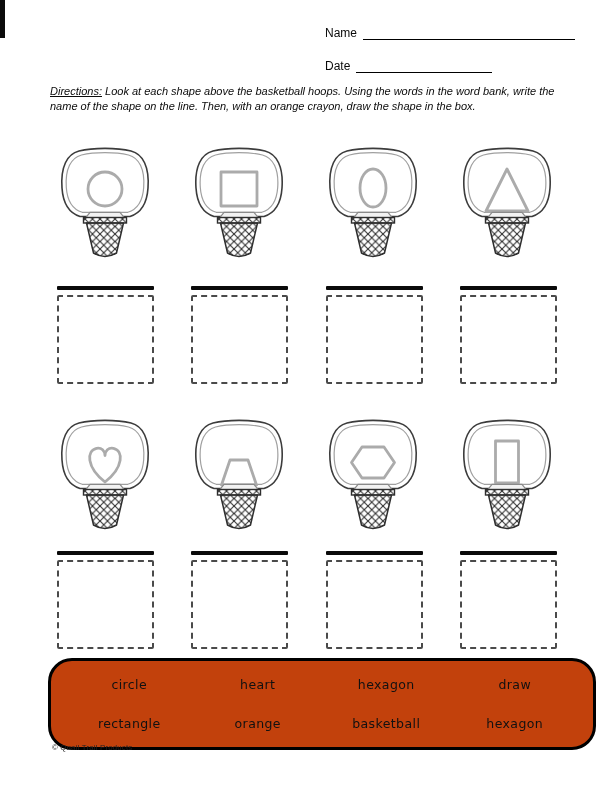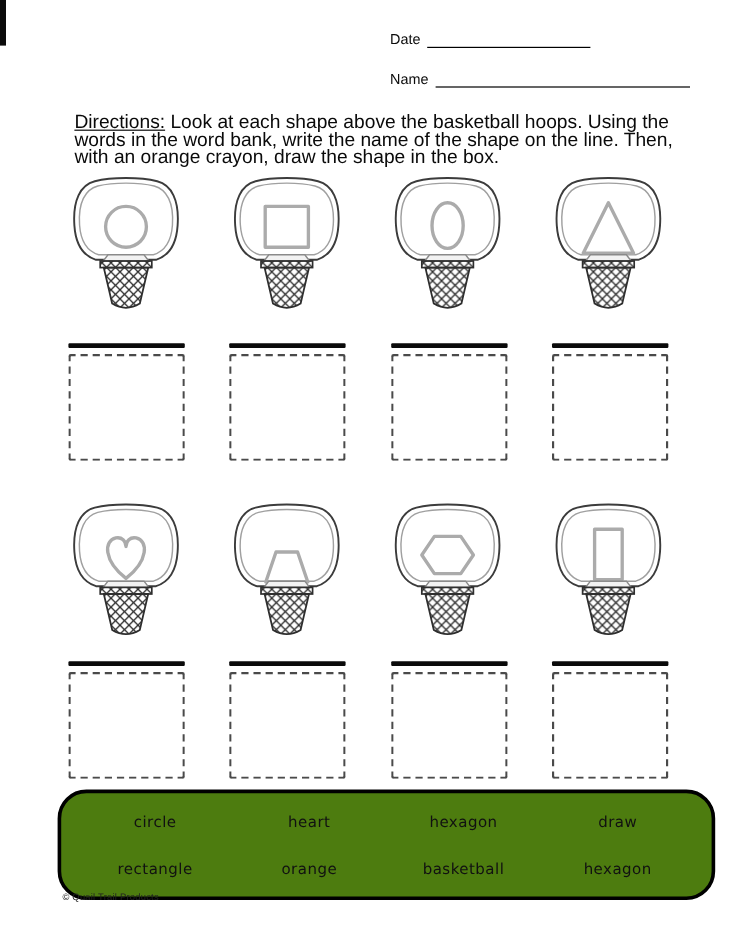--- a/index.html
+++ b/index.html
@@ -23,22 +23,22 @@
   }
   .fields{position:absolute;left:325px;top:26px;font-size:12px;}
   .field{display:flex;align-items:flex-end;margin-bottom:19px;}
   .field-label{display:inline-block;margin-right:6px;}
   .wline{display:inline-block;border-bottom:1.4px solid #000;height:13px;}
   .wline.name{width:212px;}
   .wline.date{width:136px;}
 
   
   .directions{
-    position:absolute;left:50px;top:84px;width:518px;margin:12px;
-    font-size:16px;line-height:14.6px;
+    position:absolute;left:50px;top:84px;width:518px;margin:0;
+    font-size:11px;line-height:14.6px;font-style:italic;
   }
   .dir-label{text-decoration:underline;}
 
   
   .hoop-row{position:absolute;left:55px;width:502px;display:flex;justify-content:space-between;}
   .hoop-row-1{top:144px;}
   .hoop-row-2{top:416px;}
   .hoop-mount{width:100px;height:118px;}
 
   .answer-row{position:absolute;left:57px;width:500px;display:flex;justify-content:space-between;}
@@ -48,21 +48,21 @@
   .write-line{height:4px;background:#0a0a0a;border-radius:1px;margin-bottom:5px;}
   .draw-box{height:85px;border:2px dashed #4a4a4a;border-radius:2px;background:#fff;}
 
   
   .hoop-svg .shape{display:none;}
   .hoop-svg .shape *{fill:none;stroke:#ababab;stroke-width:2.8;stroke-linejoin:round;}
 
   
   .word-bank{
     position:absolute;left:48px;top:658px;width:514px;height:78px;
-    border:3px solid #000;border-radius:24px;background:#4d7c0f;
+    border:3px solid #000;border-radius:24px;background:#c2410c;
     display:grid;grid-template-columns:repeat(4,1fr);align-items:center;justify-items:center;
     padding:4px 14px;box-sizing:content-box;
   }
   .wb-word{
     font-family:"DejaVu Sans",sans-serif;font-size:12.5px;letter-spacing:.4px;color:#111;
   }
   .copyright{position:absolute;left:52px;top:743px;font-size:7.8px;letter-spacing:.2px;color:#222;}
 </style>
 </head>
 <body>
@@ -75,26 +75,26 @@
   </defs>
 </svg>
 
 <div class="page">
 
   <div class="scan-artifact"></div>
 
 
   <div class="fields">
     <div class="field">
+      <span class="field-label">Name</span>
+      <span class="wline name"></span>
+    </div>
+    <div class="field">
       <span class="field-label">Date</span>
       <span class="wline date"></span>
-    </div>
-    <div class="field">
-      <span class="field-label">Name</span>
-      <span class="wline name"></span>
     </div>
   </div>
 
   <p class="directions"><span class="dir-label">Directions:</span> <span>Look at each shape above the basketball hoops. Using the words in the word bank, write the name of the shape on the line. Then, with an orange crayon, draw the shape in the box.</span></p>
 
   <div class="hoop-row hoop-row-1">
     <div class="hoop-mount"><svg class="hoop-svg" width="100" height="118" viewBox="0 0 100 118">
     <path d="M24 7 C 38 3.5 62 3.5 76 7 C 88 10 94.5 23 93 44 C 92 59 86 69 75 72.5 L 25 72.5 C 14 69 8 59 7 44 C 5.5 23 12 10 24 7 Z" fill="#ffffff" stroke="#3c3c3c" stroke-width="1.6"></path>
     <path d="M26.5 11 C 39.5 7.8 60.5 7.8 73.5 11 C 84 13.8 90 25 88.7 43.5 C 87.8 56.5 82.5 65.3 72.8 68.3 L 27.2 68.3 C 17.5 65.3 12.2 56.5 11.3 43.5 C 10 25 16 13.8 26.5 11 Z" fill="none" stroke="#a0a0a0" stroke-width="1.2"></path>
     <g class="shape" style="display: inline;">

